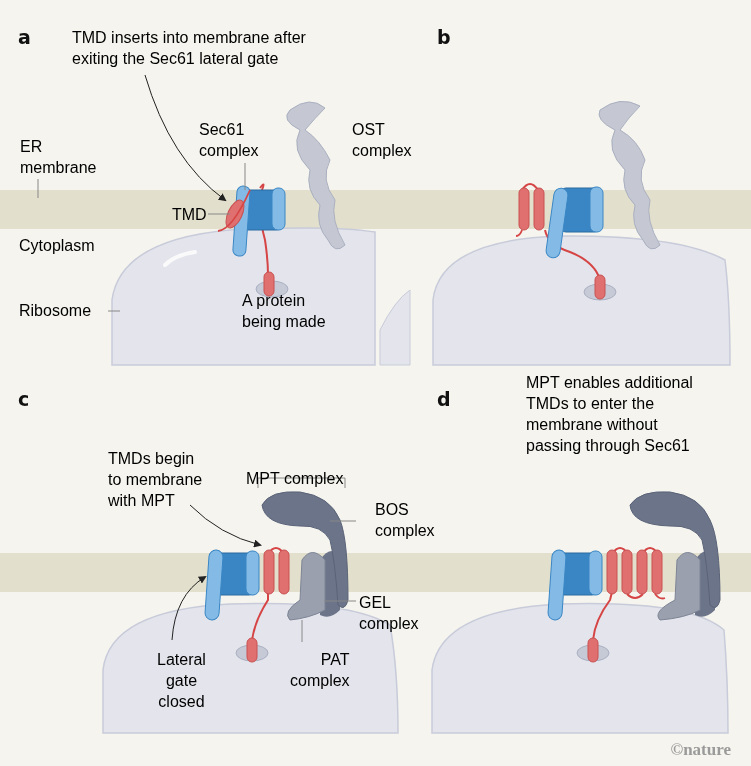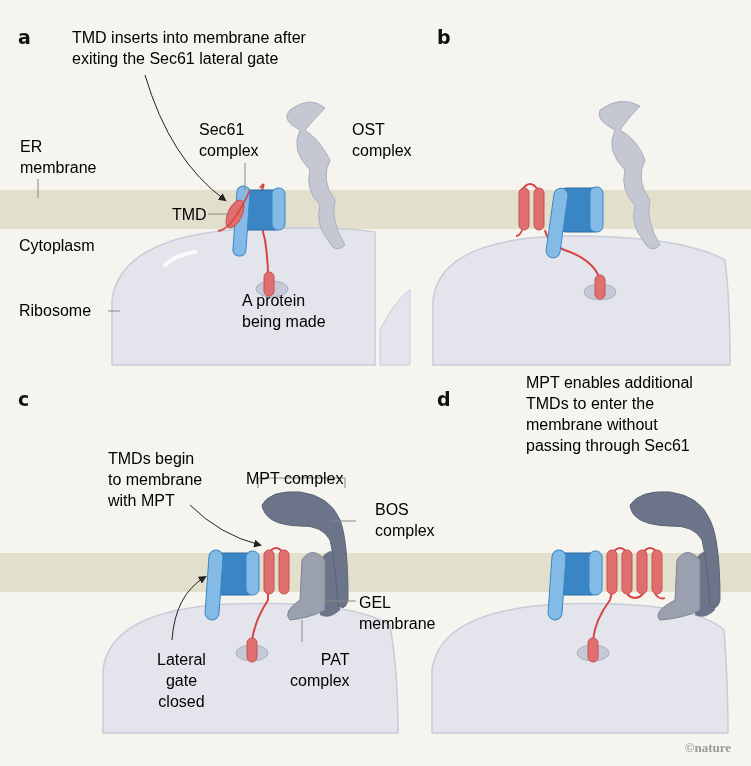--- a/index.html
+++ b/index.html
@@ -1,21 +1,21 @@
 <!DOCTYPE html>
 <html><head>
 <meta charset="utf-8">
 <style>
   html, body { margin:0; padding:0; }
   body { width:751px; height:766px; background:#f5f4ee; position:relative; overflow:hidden;
          font-family:"Liberation Sans", sans-serif; color:#222; }
   svg#fig { position:absolute; left:0; top:0; }
   .lbl { position:absolute; font-size:16px; line-height:21px; color:#000000; white-space:pre; }
   .panel-letter { position:absolute; font-family:"DejaVu Sans", sans-serif; font-weight:bold; font-size:19px; color:#111; }
-  .credit { position:absolute; right:20px; top:740px; font-family:"Liberation Serif", serif; font-weight:bold; font-size:13px; color:#9a9a9a; }
+  .credit { position:absolute; right:20px; top:740px; font-family:"Liberation Serif", serif; font-weight:bold; font-size:17px; color:#9a9a9a; }
 </style>
 </head>
 <body>
 
 <svg id="fig" width="751" height="766" viewBox="0 0 751 766">
   <defs>
     <marker id="arr" markerWidth="8" markerHeight="8" refX="6" refY="4" orient="auto">
       <path d="M0,0 L8,4 L0,8 z" fill="#222"></path>
     </marker>
   </defs>
@@ -124,21 +124,21 @@
 <div class="lbl" style="left:242px;top:290px;">A protein
 being made</div>
 
 <div class="lbl" style="left:108px;top:448px;">TMDs begin
 to membrane
 with MPT</div>
 <div class="lbl" style="left:246px;top:468px;text-align:center;">MPT complex</div>
 <div class="lbl" style="left:359px;top:499px;margin-left:16px;">BOS
 complex</div>
 <div class="lbl" style="left:359px;top:592px;">GEL
-membrane</div>
+complex</div>
 <div class="lbl" style="left:290px;top:649px;text-align:right;">PAT
 complex</div>
 <div class="lbl" style="left:157px;top:649px;text-align:center;">Lateral
 gate
 closed</div>
 
 <div class="lbl" style="left:526px;top:372px;">MPT enables additional
 TMDs to enter the
 membrane without
 passing through Sec61</div>

